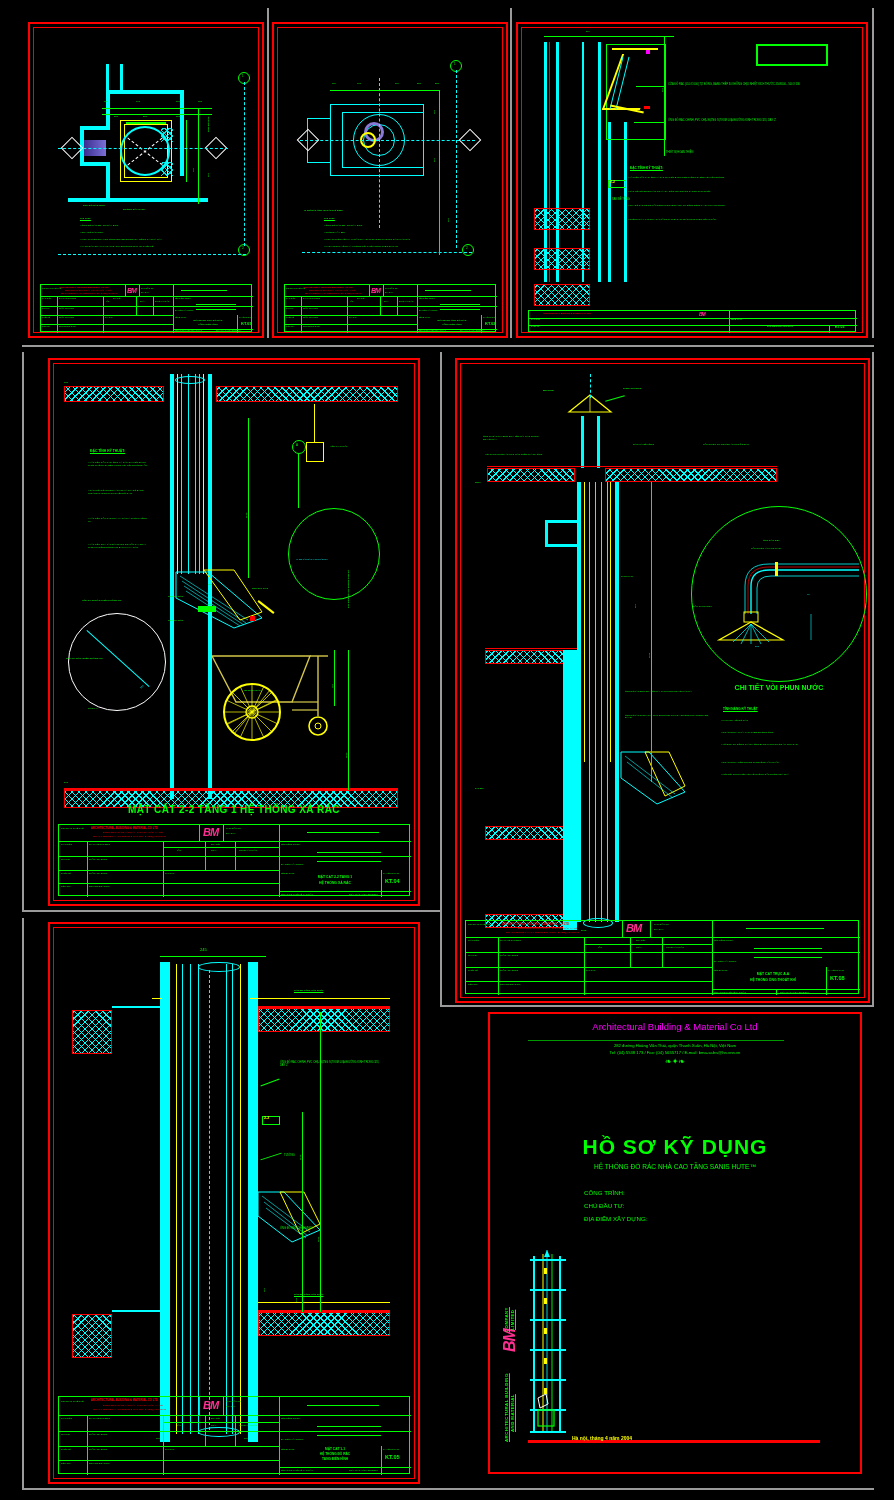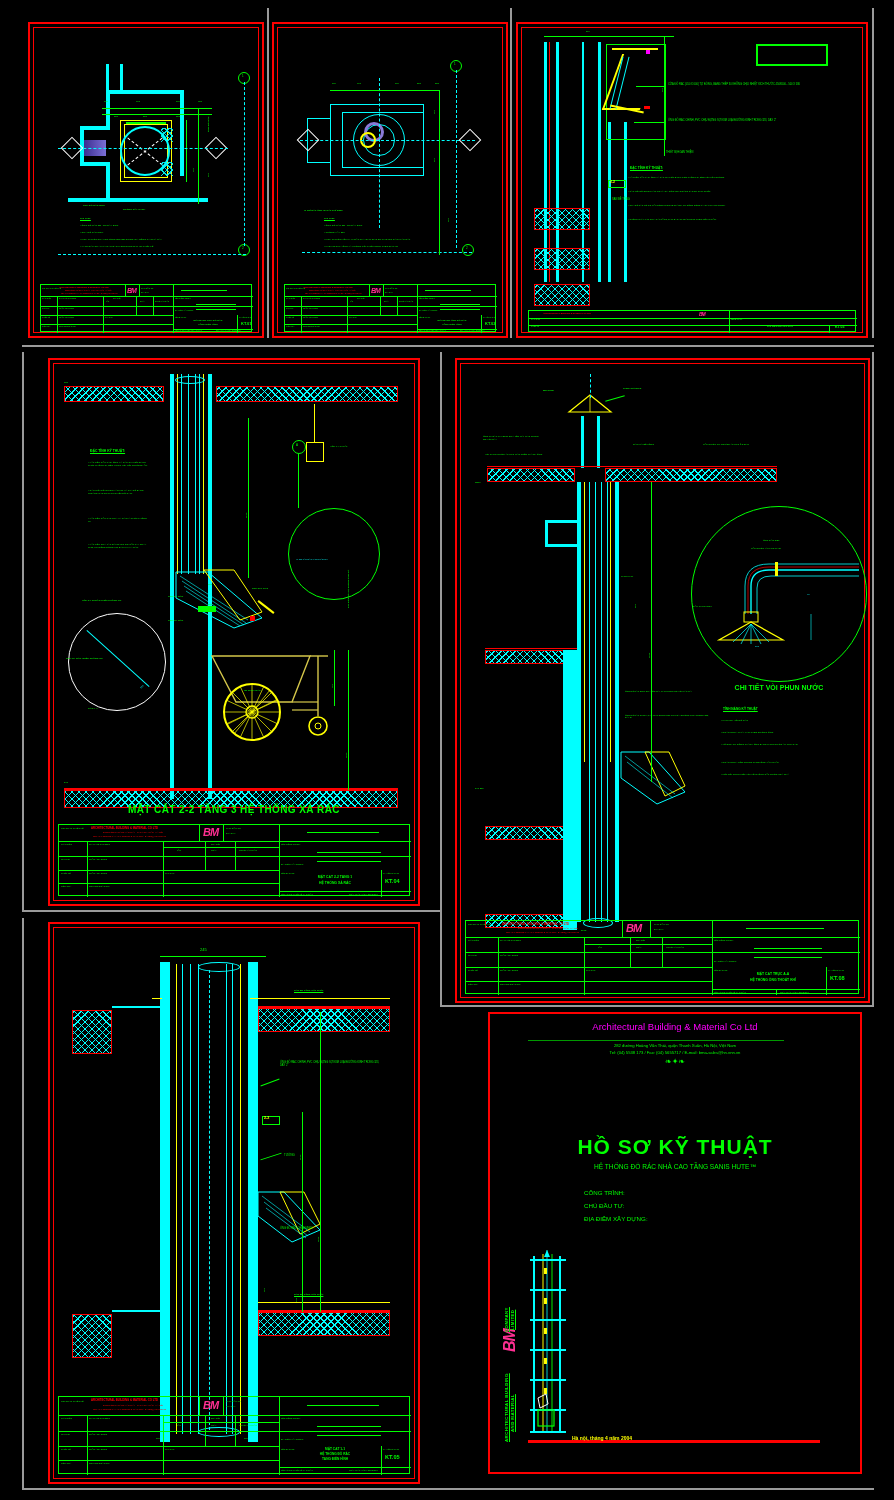--- a/index.html
+++ b/index.html
@@ -471,21 +471,21 @@
     <div class="t tg vtiny rot90" style="left:298px; top:400px;">1600</div>
     <div class="t tg vtiny" style="left:16px; top:24px;">120</div>
     <div class="t tg vtiny" style="left:16px; top:424px;">240</div>
     <div class="t tg vtiny" style="left:160px; top:226px;">600</div>
     <div class="t tg vtiny" style="left:160px; top:246px;">250</div>
 
     <div class="t tg vtiny b" style="left:120px; top:238px;">CỬA XẢ RÁC</div>
     <div class="t tg vtiny b" style="left:204px; top:230px;">CỬA TAY GẠT</div>
     <div class="t tg vtiny b" style="left:120px; top:262px;">CỬA XẢ RÁC</div>
 
-    <div class="t tg b ctr" style="left:0; top:447px; width:372px; font-size:10px; letter-spacing:.4px;">MẶT CẮT 2-2 TẦNG 3 HỆ THỐNG XẢ RÁC</div>
+    <div class="t tg b ctr" style="left:0; top:447px; width:372px; font-size:10px; letter-spacing:.4px;">MẶT CẮT 2-2 TẦNG 1 HỆ THỐNG XẢ RÁC</div>
 
     <div class="tb" style="left:10px; top:466px; width:352px; height:72px;">
       <div class="tbline-h" style="left:0; top:16px; width:352px;"></div>
       <div class="tbline-h" style="left:0; top:31px; width:352px;"></div>
       <div class="tbline-h" style="left:0; top:45px; width:220px;"></div>
       <div class="tbline-h" style="left:0; top:58px; width:220px;"></div>
       <div class="tbline-v" style="left:28px; top:16px; height:56px;"></div>
       <div class="tbline-v" style="left:104px; top:16px; height:56px;"></div>
       <div class="tbline-v" style="left:146px; top:16px; height:29px;"></div>
       <div class="tbline-v" style="left:176px; top:16px; height:29px;"></div>
@@ -821,21 +821,21 @@
   <div class="sheet" style="left:488px; top:1012px; width:374px; height:462px;">
     <div class="outer"></div>
 
     <div class="t tm" style="left:40px; top:10px; width:294px; text-align:center; font-size:9.5px;">Architectural Building &amp; Material Co Ltd</div>
     <div class="gn" style="left:40px; top:28px; width:256px; height:1px; opacity:.6;"></div>
 
     <div class="t tg" style="left:44px; top:32px; width:286px; text-align:center; font-size:4.2px;">282 đường Hoàng Văn Thái,  quận Thanh Xuân,  Hà Nội,  Việt Nam</div>
     <div class="t tg" style="left:44px; top:39px; width:286px; text-align:center; font-size:4.2px;">Tel: (04) 5538 173 / Fax: (04) 5655717 / E-mail: bma-sales@hn.vnn.vn</div>
     <div class="t tg" style="left:44px; top:46px; width:286px; text-align:center; font-size:8px;">❧✦❧</div>
 
-    <div class="t tg xxl" style="left:44px; top:124px; width:286px; text-align:center;">HỒ SƠ KỸ THUẬT</div>
+    <div class="t tg xxl" style="left:44px; top:124px; width:286px; text-align:center;">HỒ SƠ KỸ DỤNG</div>
     <div class="t tg" style="left:44px; top:152px; width:286px; text-align:center; font-size:6.6px;">HỆ THỐNG ĐỔ RÁC NHÀ CAO TẦNG SANIS HUTE™</div>
 
     <div class="t tg" style="left:96px; top:178px; font-size:6.2px;">CÔNG TRÌNH:</div>
     <div class="t tg" style="left:96px; top:191px; font-size:6.2px;">CHỦ ĐẦU TƯ:</div>
     <div class="t tg" style="left:96px; top:204px; font-size:6.2px;">ĐỊA ĐIỂM XÂY DỰNG:</div>
 
     <div class="t tg b" style="left:17px; top:430px; transform:rotate(-90deg); transform-origin:left top; font-size:4.4px; letter-spacing:.4px; text-decoration:underline;">ARCHITECTURAL BUILDING</div>
     <div class="t tg b" style="left:23px; top:420px; transform:rotate(-90deg); transform-origin:left top; font-size:4.4px; letter-spacing:.4px; text-decoration:underline;">AND MATERIAL</div>
     <div class="bm-logo" style="left:14px; top:340px; font-size:16px; transform:rotate(-90deg); transform-origin:left top;">BM</div>
     <div class="t tg b" style="left:17px; top:320px; transform:rotate(-90deg); transform-origin:left top; font-size:4.4px; letter-spacing:.4px; text-decoration:underline;">COMPANY</div>

